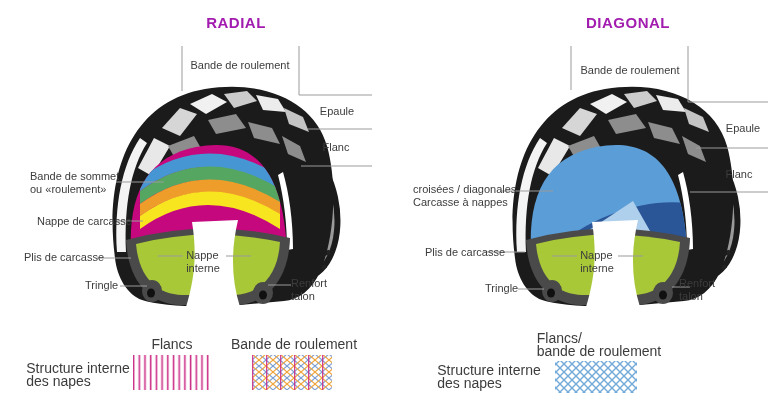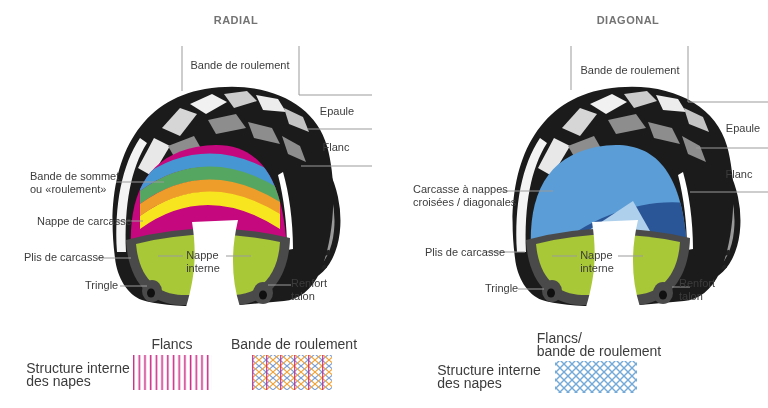--- a/index.html
+++ b/index.html
@@ -4,21 +4,21 @@
 <style>
   html,body{margin:0;padding:0;background:#ffffff;}
   .canvas{
     position:relative;width:768px;height:408px;background:#ffffff;overflow:hidden;
     font-family:"Liberation Sans","DejaVu Sans",sans-serif;
   }
   .panel{position:absolute;top:0;width:384px;height:408px;}
   .panel svg{position:absolute;left:0;top:0;}
   .title{
     position:absolute;top:14px;transform:translateX(-50%);
-    font-size:11px;font-weight:bold;color:#737373;letter-spacing:.5px;white-space:nowrap;
+    font-size:15px;font-weight:bold;color:#a21caf;letter-spacing:.5px;white-space:nowrap;
   }
   .lbl{
     position:absolute;font-size:11px;color:#3c3c3c;line-height:12.5px;white-space:nowrap;
   }
   .lbl.center{transform:translateX(-50%);text-align:left;}
   .lbl.small{font-size:14px;}
   .lbl span{display:block;}
 </style>
 </head>
 <body>
@@ -218,22 +218,22 @@
       <rect x="155" y="361" width="82" height="32" fill="url(#blueHatch)"></rect>
     </svg>
 
     <div class="title" style="left:228px;">DIAGONAL</div>
 
     <div class="lbl center" style="left:230px;top:64px;">Bande de roulement</div>
     <div class="lbl center" style="left:343px;top:122px;">Epaule</div>
     <div class="lbl center" style="left:339px;top:168px;">Flanc</div>
 
     <div class="lbl" style="left:13px;top:183px;">
+      <span>croisées / diagonales</span>
       <span>Carcasse à nappes</span>
-      <span>croisées / diagonales</span>
     </div>
     <div class="lbl" style="left:25px;top:246px;">Plis de carcasse</div>
     <div class="lbl" style="left:85px;top:282px;">Tringle</div>
 
     <div class="lbl center" style="left:197px;top:249px;">
       <span>Nappe</span>
       <span>interne</span>
     </div>
     <div class="lbl center" style="left:297px;top:277px;">
       <span>Renfort</span>

